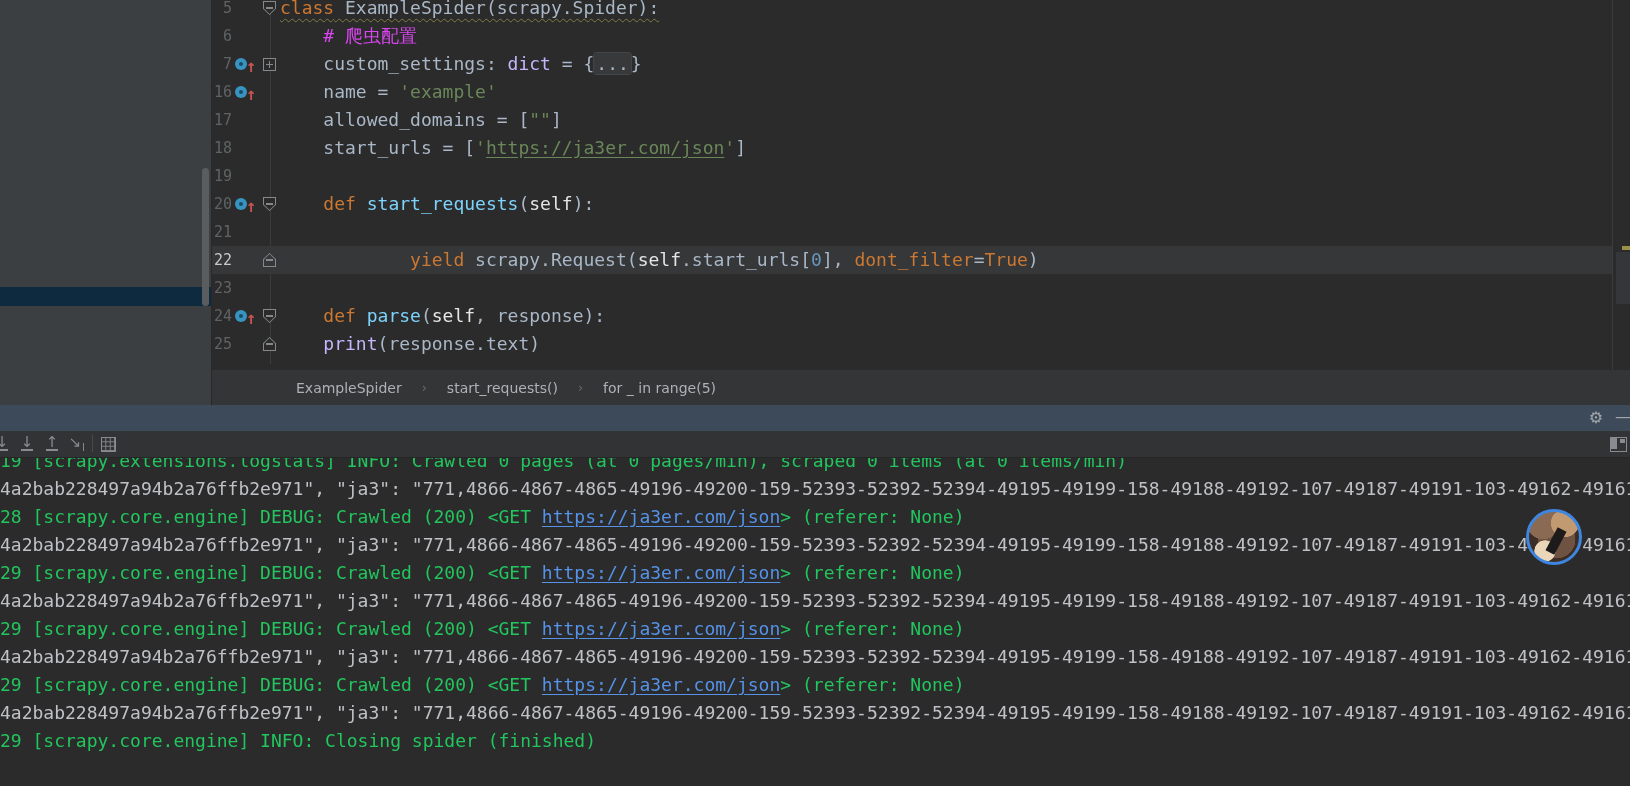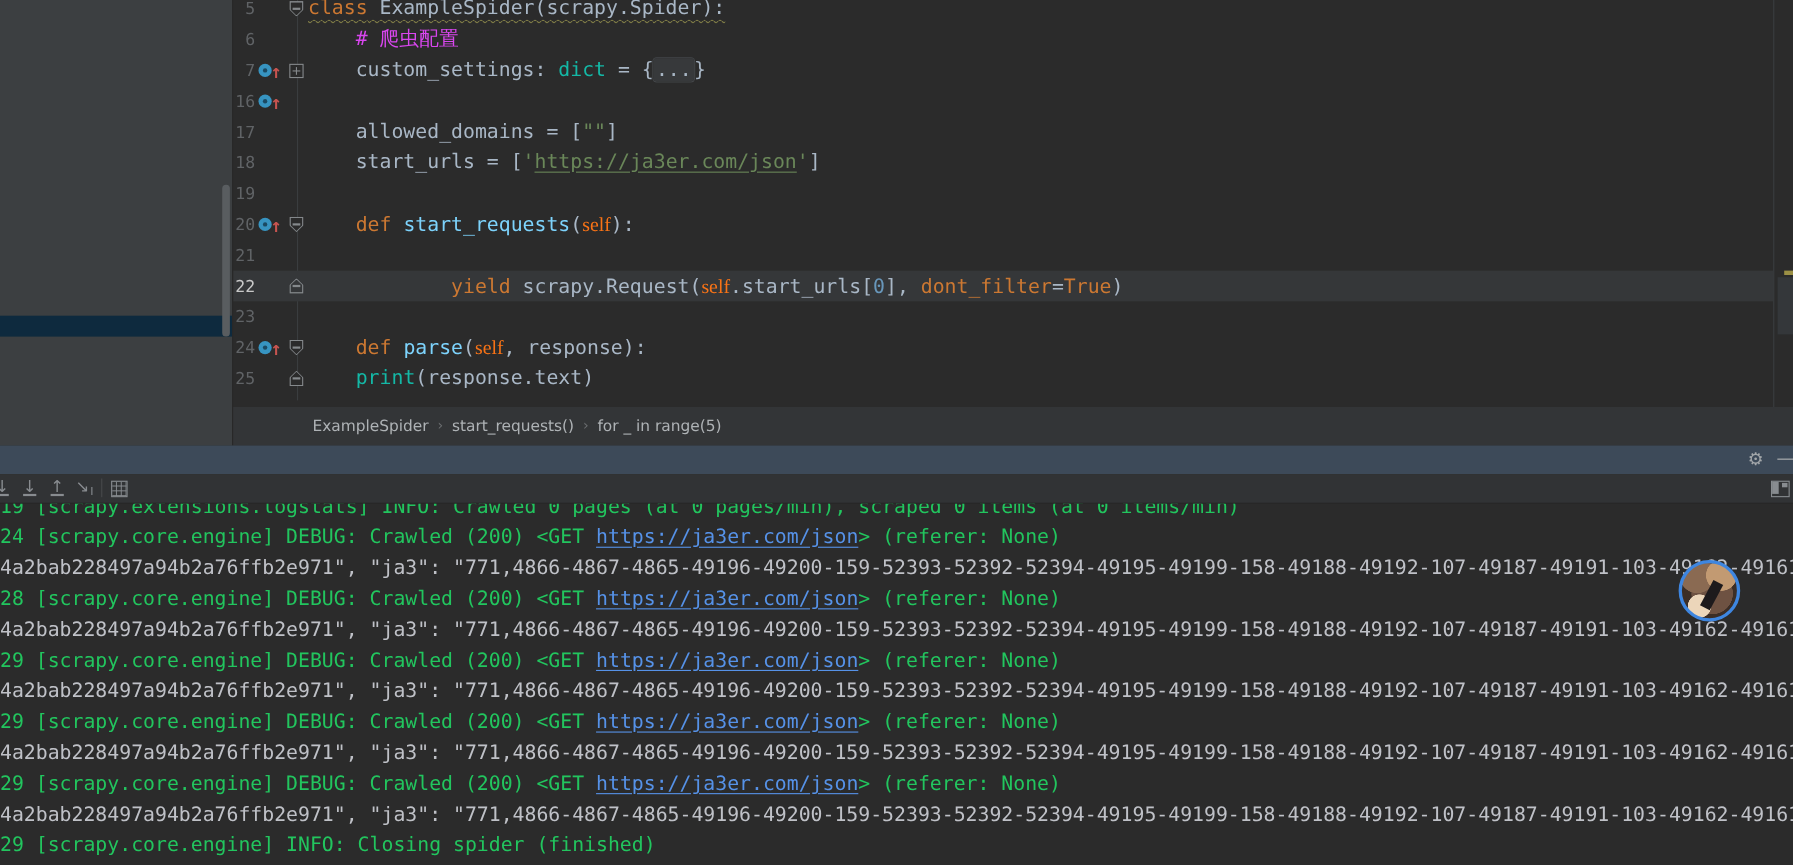--- a/index.html
+++ b/index.html
@@ -19,22 +19,22 @@
   #code-rows{position:absolute;left:0;top:-6px;right:0;}
   .crow{display:flex;height:28px;line-height:28px;font-family:"DejaVu Sans Mono",monospace;font-size:18px;}
   .crow.current{background:#353739;width:1400px;}
   .lnum{width:20px;text-align:right;color:#606366;font-size:15px;flex:0 0 auto;}
   .lnum.cur{color:#c8c8c8;}
   .gslot-ovr{width:30px;flex:0 0 auto;position:relative;}
   .gslot-fold{width:18px;flex:0 0 auto;position:relative;}
   .codetext{white-space:pre;flex:0 0 auto;color:#a9b7c6;}
   .codetext.wavy{text-decoration:underline wavy #7d7a45 1px;text-underline-offset:4px;}
   .tk-kw{color:#cc7832;} .tk-pl{color:#a9b7c6;} .tk-str{color:#6a8759;}
-  .tk-cm{color:#d946ef;} .tk-fn{color:#7dd3fc;} .tk-self{color:#f97316;font-family:Liberation Serif, serif;}
-  .tk-bi{color:#14b8a6;} .tk-num{color:#6897bb;}
+  .tk-cm{color:#d946ef;} .tk-fn{color:#7dd3fc;} .tk-self{color:#e5e5e5;}
+  .tk-bi{color:#c4b5fd;} .tk-num{color:#6897bb;}
   .tk-fold{background:#37393b;border-radius:3px;padding:0 2px;color:#a9b7c6;box-shadow:0 0 0 1px #434649;}
   .tk-strlink{color:#6a8759;text-decoration:underline;text-underline-offset:3px;}
 
   
   .ovr{position:absolute;left:3px;top:7px;width:26px;height:16px;}
   .ovr .circ{position:absolute;left:0;top:1px;width:12px;height:12px;border-radius:50%;background:#3794c1;}
   .ovr .circ::after{content:"";position:absolute;left:4px;top:4px;width:4px;height:4px;border-radius:50%;background:#1b4a63;}
   .ovr .arr{position:absolute;left:11px;top:-5px;color:#c75450;font-size:17px;font-weight:bold;font-style:normal;}
 
   
@@ -51,21 +51,21 @@
   .fold.plus b::after{content:"";position:absolute;left:2.7px;top:-2.7px;width:1.5px;height:7px;background:#85898c;}
 
   
   #error-stripe{position:absolute;left:1612px;top:0;width:18px;height:372px;background:#2b2b2b;border-left:1px solid #3a3d40;}
   #stripe-thumb{position:absolute;left:3px;top:252px;width:14px;height:52px;background:#34373a;}
   #stripe-mark{position:absolute;left:9px;top:246px;width:9px;height:4px;background:#9b9045;}
 
   
   #breadcrumb-bar{position:absolute;left:212px;top:370px;width:1418px;height:35px;background:#333537;
     display:flex;align-items:center;padding-left:68px;box-sizing:border-box;color:#aeb2b5;font-size:14px;}
-  .bc-item{margin:0 4px;}
+  .bc-item{margin:0 16px;}
   .bc-sep{color:#6a6d6f;margin:0 4px;font-size:13px;}
 
   
   #run-header{position:absolute;left:0;top:405px;width:1630px;height:26px;background:#3d4a59;}
   #gear-btn{position:absolute;left:1585px;top:3px;width:22px;height:20px;color:#a3a7aa;font-size:16px;line-height:20px;text-align:center;cursor:default;}
   #hide-btn{position:absolute;left:1612px;top:1px;width:22px;height:22px;color:#a3a7aa;font-size:16px;line-height:22px;text-align:center;}
 
   
   #console-toolbar{position:absolute;left:0;top:431px;width:1630px;height:26px;background:#313335;border-bottom:1px solid #262626;}
   .tbtn{position:absolute;top:2px;width:22px;height:22px;color:#888c90;}
@@ -146,20 +146,21 @@
         </div>
         <div class="crow">
           <span class="lnum">16</span>
           <span class="gslot-ovr">
             <span class="ovr">
               <i class="circ"></i>
               <i class="arr">↑</i>
             </span>
           </span>
           <span class="gslot-fold"></span>
+          <span class="codetext"><span class="tk-pl">    name = </span><span class="tk-str">'example'</span></span>
         </div>
         <div class="crow">
           <span class="lnum">17</span>
           <span class="gslot-ovr"></span>
           <span class="gslot-fold"></span>
           <span class="codetext"><span class="tk-pl">    allowed_domains = [</span><span class="tk-str">""</span><span class="tk-pl">]</span></span>
         </div>
         <div class="crow">
           <span class="lnum">18</span>
           <span class="gslot-ovr"></span>
@@ -275,21 +276,20 @@
         <span class="g">↑</span>
       </span>
       <span class="tbtn" style="left: 64px;">
         <span class="g">↘</span>
         <i class="cursor-i">I</i>
       </span>
     </div>
 
   <div id="console-output">
       <div class="cline"><span class="seg-err">19 [scrapy.extensions.logstats] INFO: Crawled 0 pages (at 0 pages/min), scraped 0 items (at 0 items/min)</span></div>
-      <div class="cline"><span class="seg-err">24 [scrapy.core.engine] DEBUG: Crawled (200) &lt;GET </span><span class="seg-link">https://ja3er.com/json</span><span class="seg-err">&gt; (referer: None)</span></div>
       <div class="cline"><span class="seg-out">4a2bab228497a94b2a76ffb2e971", "ja3": "771,4866-4867-4865-49196-49200-159-52393-52392-52394-49195-49199-158-49188-49192-107-49187-49191-103-49162-49161</span></div>
       <div class="cline"><span class="seg-err">28 [scrapy.core.engine] DEBUG: Crawled (200) &lt;GET </span><span class="seg-link">https://ja3er.com/json</span><span class="seg-err">&gt; (referer: None)</span></div>
       <div class="cline"><span class="seg-out">4a2bab228497a94b2a76ffb2e971", "ja3": "771,4866-4867-4865-49196-49200-159-52393-52392-52394-49195-49199-158-49188-49192-107-49187-49191-103-49162-49161</span></div>
       <div class="cline"><span class="seg-err">29 [scrapy.core.engine] DEBUG: Crawled (200) &lt;GET </span><span class="seg-link">https://ja3er.com/json</span><span class="seg-err">&gt; (referer: None)</span></div>
       <div class="cline"><span class="seg-out">4a2bab228497a94b2a76ffb2e971", "ja3": "771,4866-4867-4865-49196-49200-159-52393-52392-52394-49195-49199-158-49188-49192-107-49187-49191-103-49162-49161</span></div>
       <div class="cline"><span class="seg-err">29 [scrapy.core.engine] DEBUG: Crawled (200) &lt;GET </span><span class="seg-link">https://ja3er.com/json</span><span class="seg-err">&gt; (referer: None)</span></div>
       <div class="cline"><span class="seg-out">4a2bab228497a94b2a76ffb2e971", "ja3": "771,4866-4867-4865-49196-49200-159-52393-52392-52394-49195-49199-158-49188-49192-107-49187-49191-103-49162-49161</span></div>
       <div class="cline"><span class="seg-err">29 [scrapy.core.engine] DEBUG: Crawled (200) &lt;GET </span><span class="seg-link">https://ja3er.com/json</span><span class="seg-err">&gt; (referer: None)</span></div>
       <div class="cline"><span class="seg-out">4a2bab228497a94b2a76ffb2e971", "ja3": "771,4866-4867-4865-49196-49200-159-52393-52392-52394-49195-49199-158-49188-49192-107-49187-49191-103-49162-49161</span></div>
       <div class="cline"><span class="seg-err">29 [scrapy.core.engine] INFO: Closing spider (finished)</span></div>

